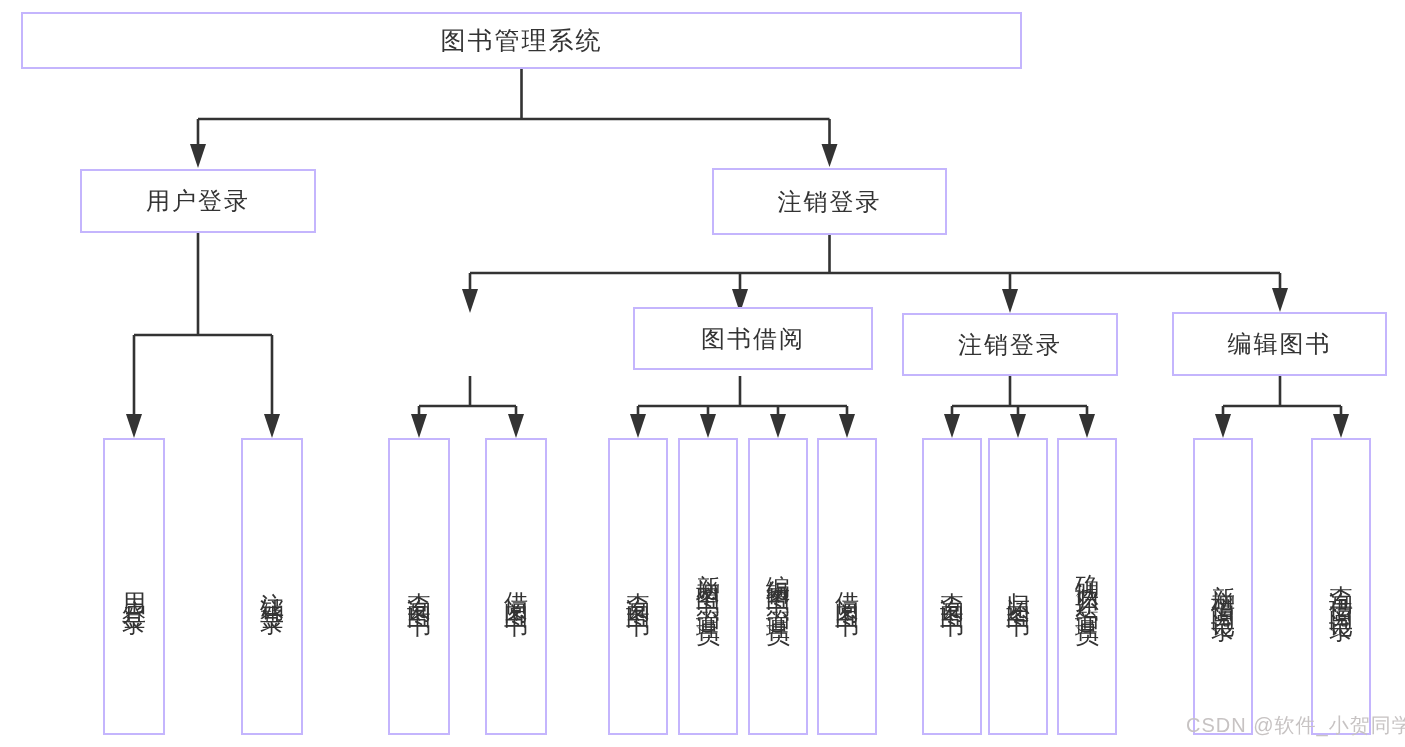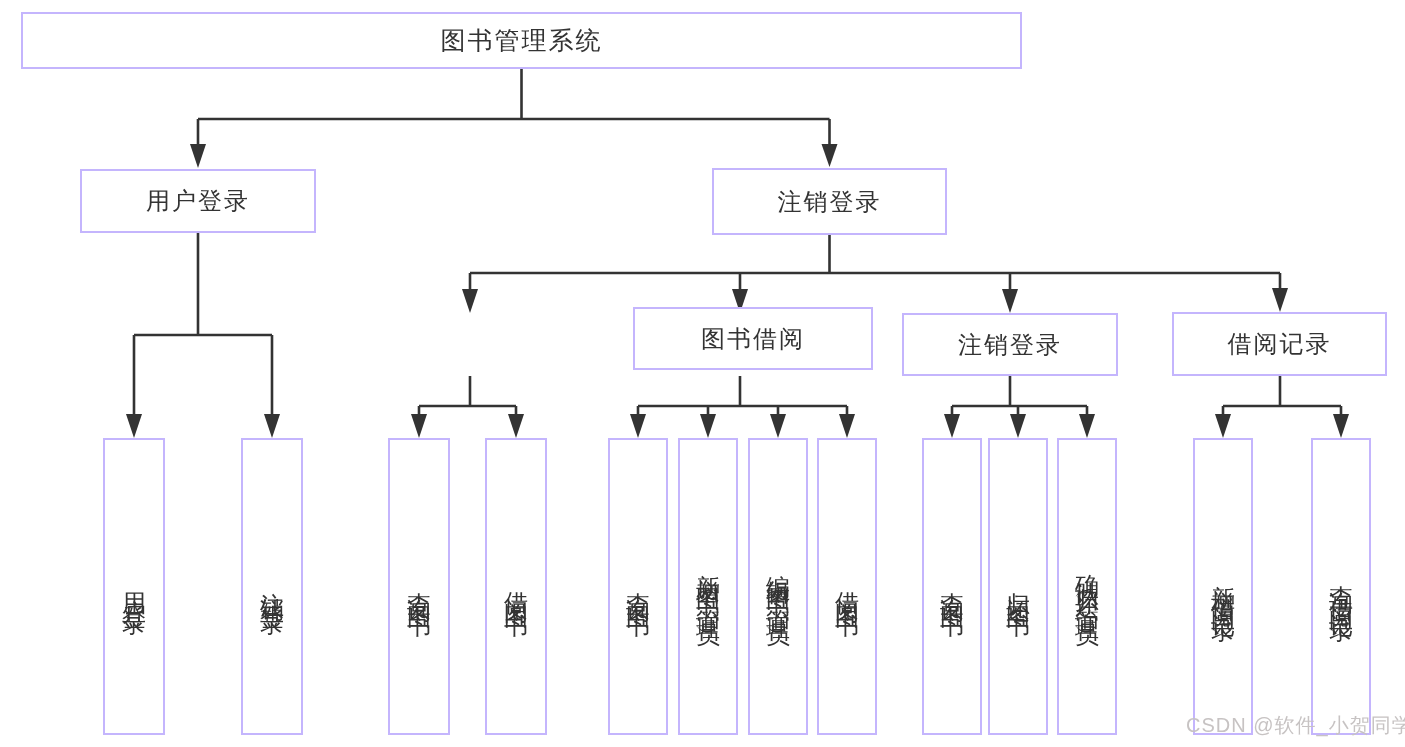--- a/index.html
+++ b/index.html
@@ -107,21 +107,21 @@
     <span>注销登录</span>
   </div>
 
   <div class="node hbox" style="left:633px; top:307px; width:240px; height:63px;">
     <span>图书借阅</span>
   </div>
   <div class="node hbox" style="left:902px; top:313px; width:216px; height:63px;">
     <span>注销登录</span>
   </div>
   <div class="node hbox" style="left:1172px; top:312px; width:215px; height:64px;">
-    <span>借阅记录</span>
+    <span>编辑图书</span>
   </div>
 
   <div class="node vbox" style="left:103px; top:438px; width:62px; height:297px;">
     <span>用户登录</span>
   </div>
   <div class="node vbox" style="left:241px; top:438px; width:62px; height:297px;">
     <span>注销登录</span>
   </div>
 
   <div class="node vbox" style="left:388px; top:438px; width:62px; height:297px;">

